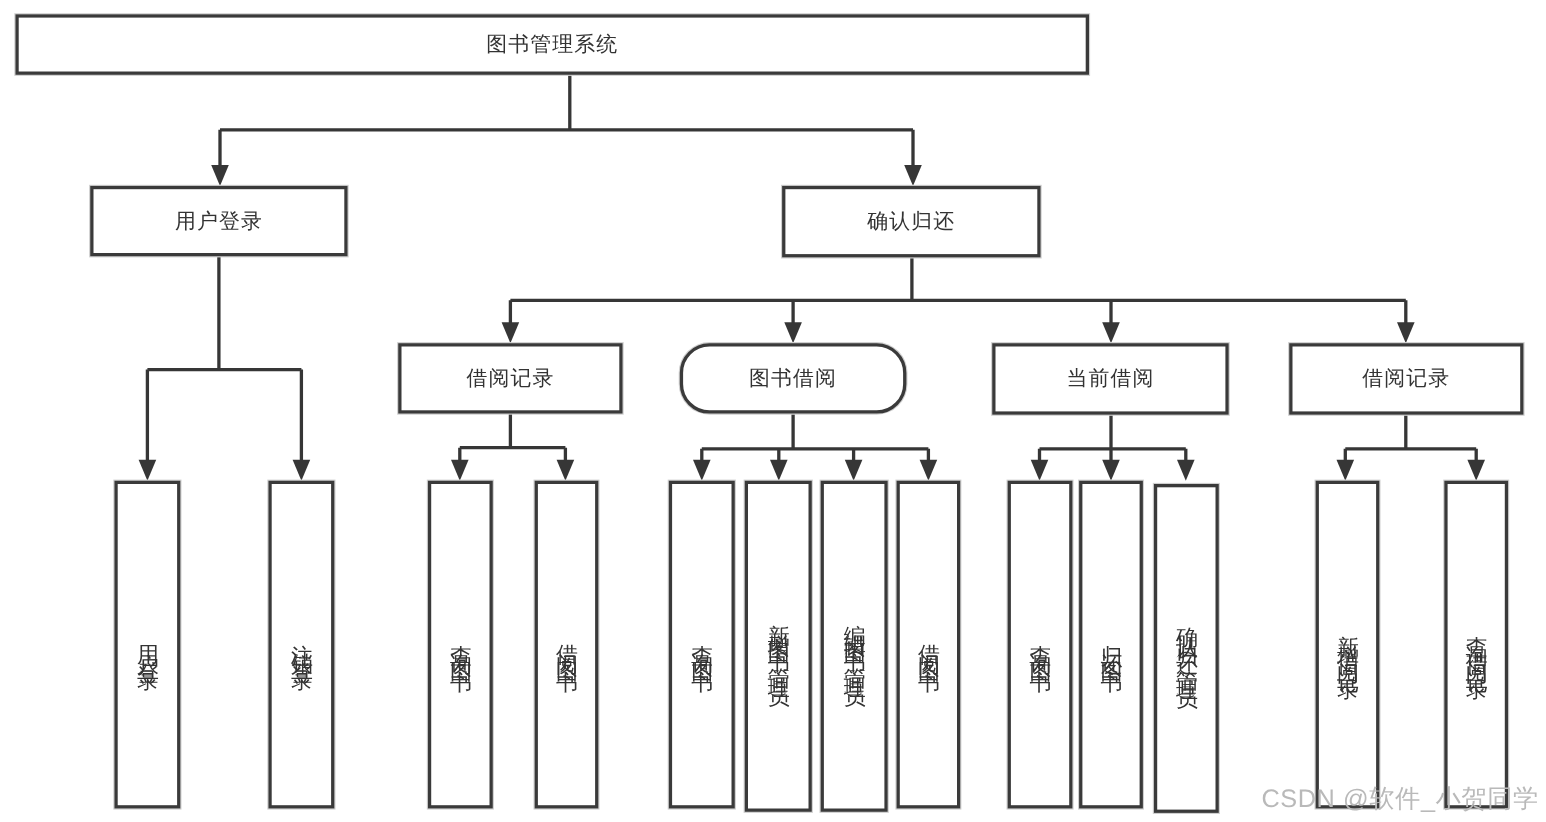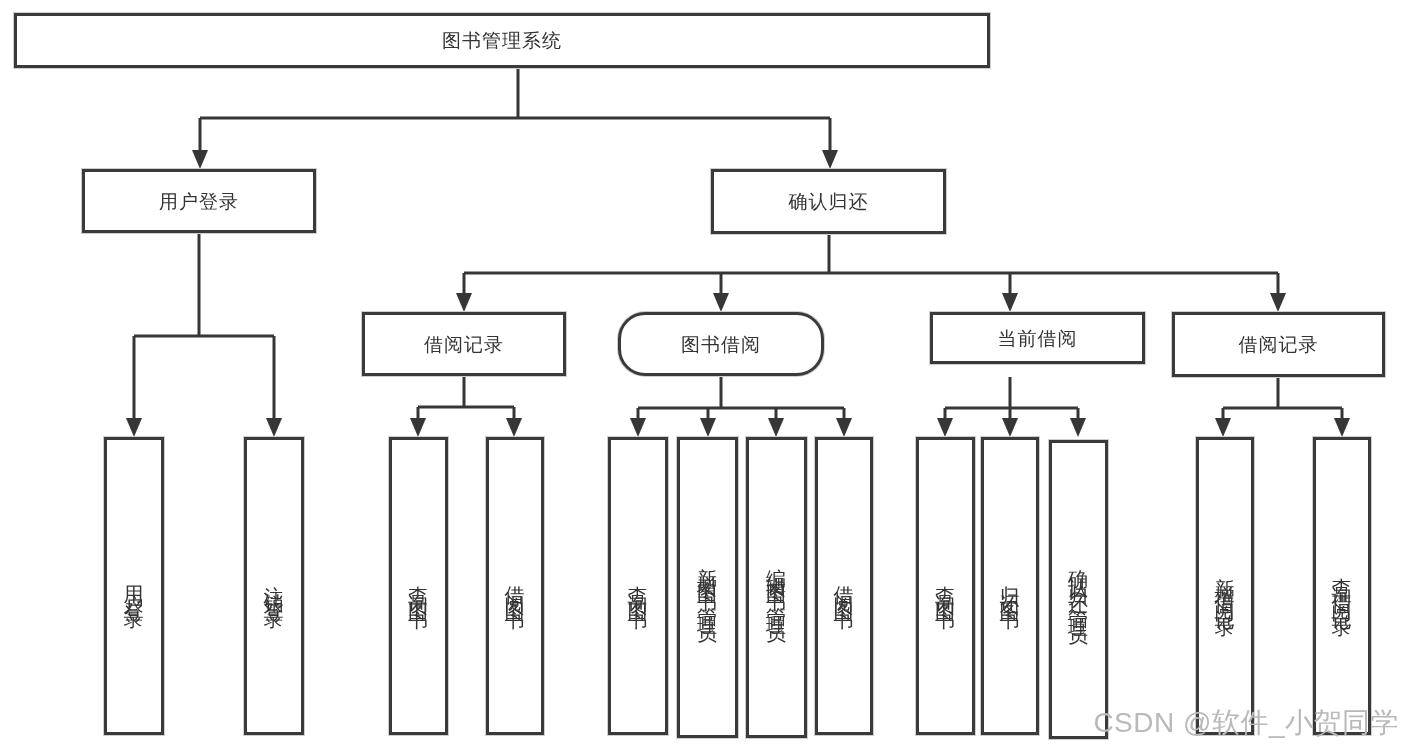--- a/index.html
+++ b/index.html
@@ -15,21 +15,21 @@
     border:3px solid #3a3a3a;box-shadow:0 0 0 1px #cfcfcf;
     display:flex;align-items:center;justify-content:center;
     font-size:19px;letter-spacing:1px;line-height:1;
   }
   .node.v span{
     writing-mode:vertical-rl;text-orientation:mixed;
     font-size:20px;letter-spacing:8px;line-height:1;
   }
   .watermark{
     position:absolute;right:6px;bottom:5px;
-    font-size:28px;letter-spacing:.5px;color:#b9b9b9;white-space:nowrap;
+    font-size:23px;letter-spacing:.5px;color:#b9b9b9;white-space:nowrap;
   }
 </style>
 </head>
 <body>
 
 <div class="canvas">
 
   <svg class="connectors" viewBox="0 0 1405 747" xmlns="http://www.w3.org/2000/svg">
     <path d="M518 68 V118 M200 118 H830 M200 118 V151 M830 118 V151"></path>
     <path d="M199 233 V336 M134 336 H274 M134 336 V420 M274 336 V420"></path>
@@ -70,21 +70,21 @@
   <div class="node" style="left:711px;top:169px;width:235px;height:65px;">
     <span>确认归还</span>
   </div>
 
   <div class="node" style="left:362px;top:312px;width:204px;height:64px;">
     <span>借阅记录</span>
   </div>
   <div class="node" style="left:618px;top:312px;width:206px;height:64px;border-radius:27px;">
     <span>图书借阅</span>
   </div>
-  <div class="node" style="left:930px;top:312px;width:215px;height:52px;">
+  <div class="node" style="left:902px;top:312px;width:215px;height:65px;">
     <span>当前借阅</span>
   </div>
   <div class="node" style="left:1172px;top:312px;width:213px;height:65px;">
     <span>借阅记录</span>
   </div>
 
   <div class="node v" style="left:104px;top:437px;width:60px;height:298px;">
     <span>用户登录</span>
   </div>
   <div class="node v" style="left:244px;top:437px;width:60px;height:298px;">

